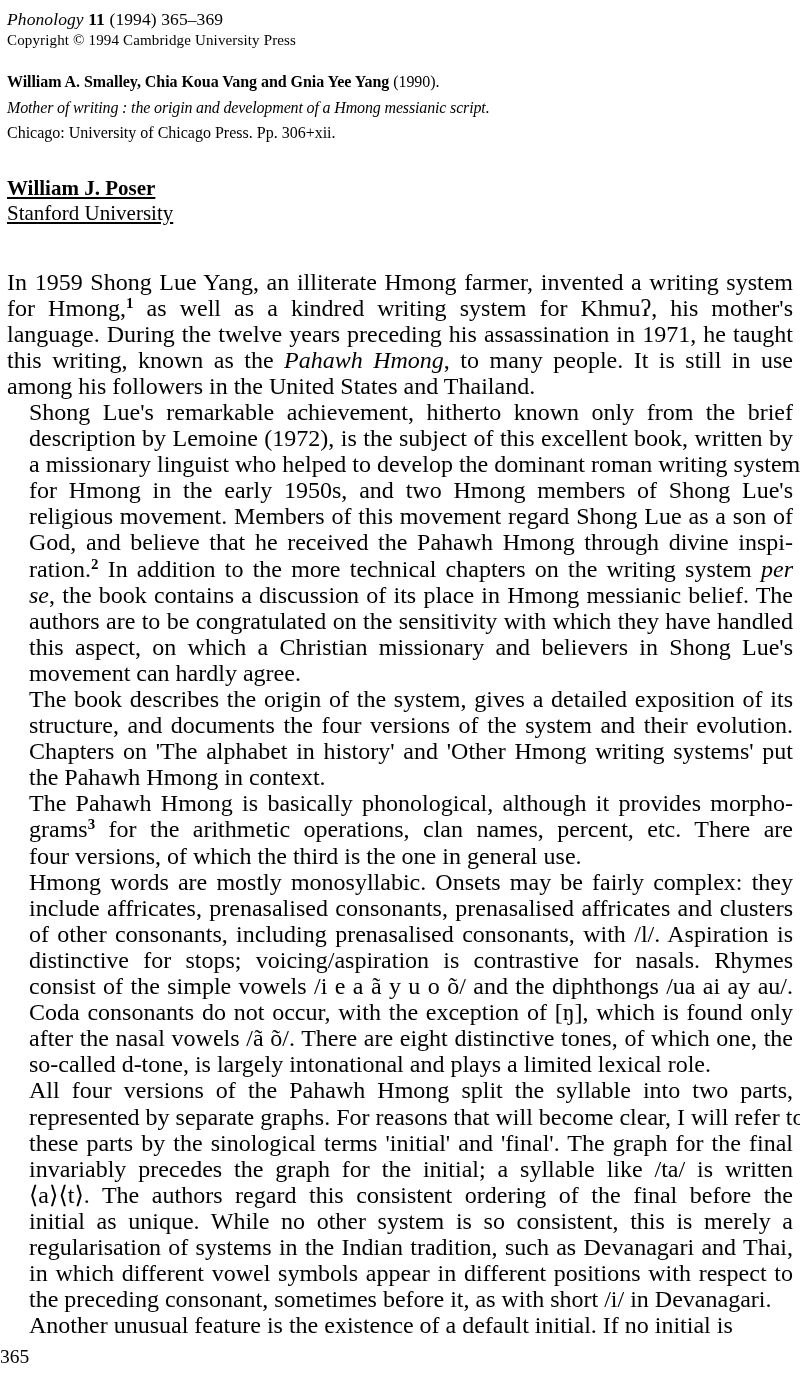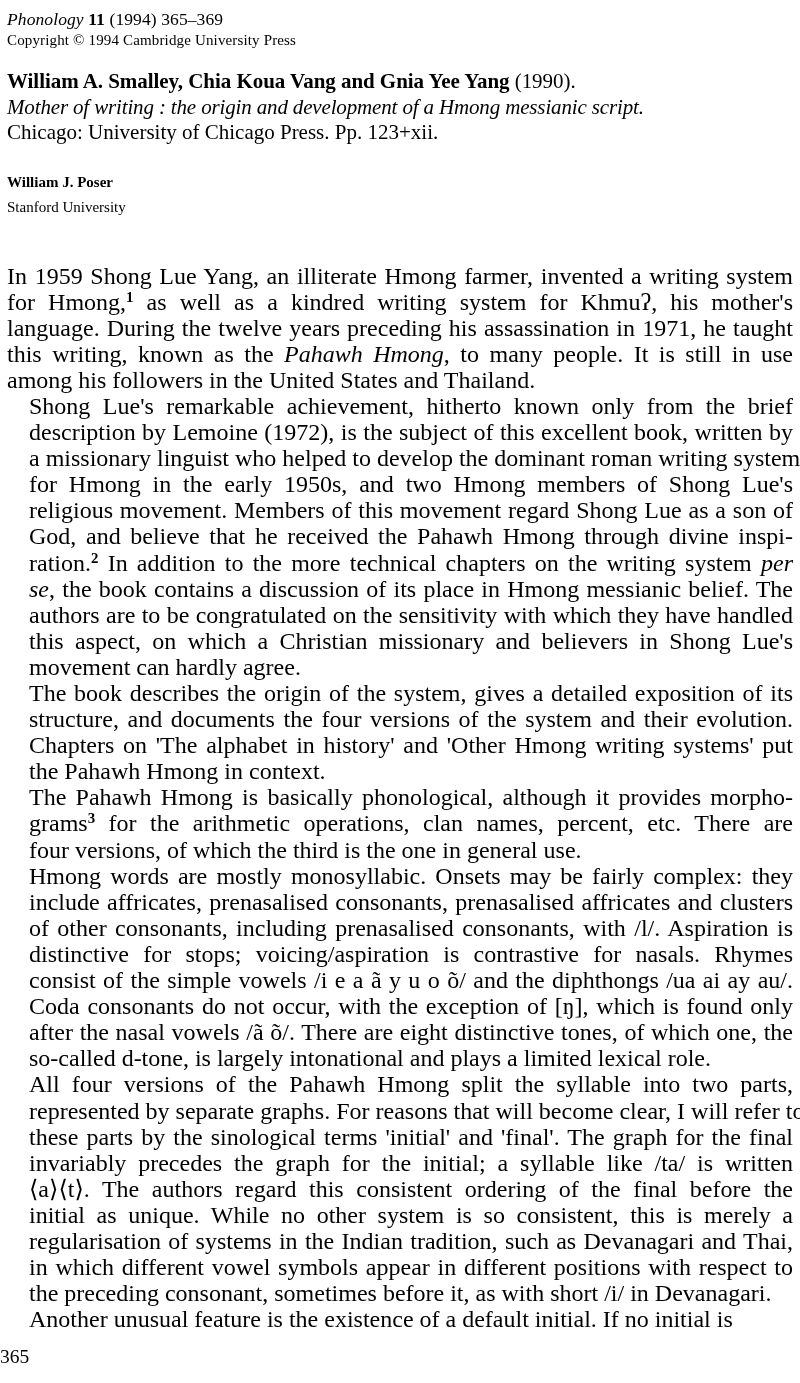--- a/index.html
+++ b/index.html
@@ -45,42 +45,43 @@
   .copyright-line {
     font-size: 15px;
     line-height: 21px;
     letter-spacing: 0.15px;
     white-space: nowrap;
   }
 
   
   .ref-block {
     margin-top: 18px;
-    font-size: 21px;
+    font-size: 16px;
     line-height: 25.5px;
   }
   .ref-authors {
     white-space: nowrap;
     letter-spacing: -0.05px;
   }
   .ref-authors .names { font-weight: bold; }
   .ref-title {
     font-style: italic;
     white-space: nowrap;
     letter-spacing: -0.15px;
   }
   .ref-pub {
     white-space: nowrap;
   }
 
   
   .reviewer-block {
-    margin-top: 24px;
-    font-size: 15px;
+    margin-top: 30px;
+    font-size: 21px;
     line-height: 25.5px;
+    text-decoration: underline;
   }
   .reviewer-name {
     font-weight: bold;
   }
   .reviewer-affil { }
 
   
   .body-text {
     margin-top: 42px;
     font-size: 24px;
@@ -131,21 +132,21 @@
 
 <div class="page">
   <div class="content">
 
     <div class="journal-line"><span class="jname">Phonology</span> <span class="jvol">11</span> <span>(1994) 365–369</span></div>
     <div class="copyright-line">Copyright © 1994 Cambridge University Press</div>
 
     <div class="ref-block">
       <div class="ref-authors"><span class="names">William A. Smalley, Chia Koua Vang and Gnia Yee Yang</span><span> (1990).</span></div>
       <div class="ref-title">Mother of writing : the origin and development of a Hmong messianic script.</div>
-      <div class="ref-pub">Chicago: University of Chicago Press. Pp. 123+xii.</div>
+      <div class="ref-pub">Chicago: University of Chicago Press. Pp. 306+xii.</div>
     </div>
 
     <div class="reviewer-block">
       <div class="reviewer-name">William J. Poser</div>
       <div class="reviewer-affil">Stanford University</div>
     </div>
 
     <div class="body-text">
 
       <p>

